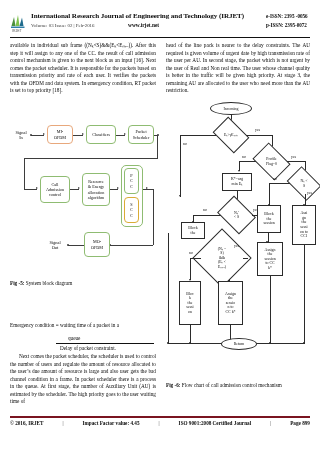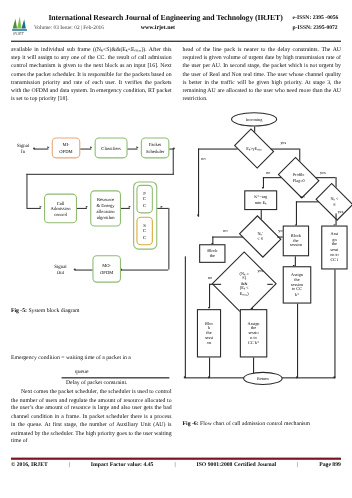--- a/index.html
+++ b/index.html
@@ -2,21 +2,21 @@
 <html><head>
 <meta charset="utf-8">
 <style>
   html,body{margin:0;padding:0;background:#ffffff;}
   body{width:320px;height:453px;position:relative;overflow:hidden;
        font-family:"Liberation Serif",serif;color:#0a0a0a;}
 
   
   .header{position:absolute;left:10px;top:12px;width:300px;height:24px;}
   .logo{position:absolute;left:0;top:1px;width:17px;height:19px;}
-  .hdr-line1{position:absolute;left:34px;top:0px;width:232px;
+  .hdr-line1{position:absolute;left:21px;top:0px;width:232px;
              font-size:7.1px;font-weight:bold;letter-spacing:-.08px;
              white-space:nowrap;line-height:9px;}
   .hdr-line2{position:absolute;left:21px;top:9.5px;width:130px;
              font-size:4.9px;color:#3a3a3a;white-space:nowrap;line-height:7px;}
   .hdr-url{position:absolute;left:118px;top:9.5px;font-size:5.4px;
            font-weight:bold;white-space:nowrap;line-height:7px;}
   .hdr-issn1{position:absolute;left:256px;top:0.6px;font-size:5.1px;
              font-weight:bold;white-space:nowrap;}
   .hdr-issn2{position:absolute;left:256px;top:9.8px;font-size:5.1px;
              font-weight:bold;white-space:nowrap;}

